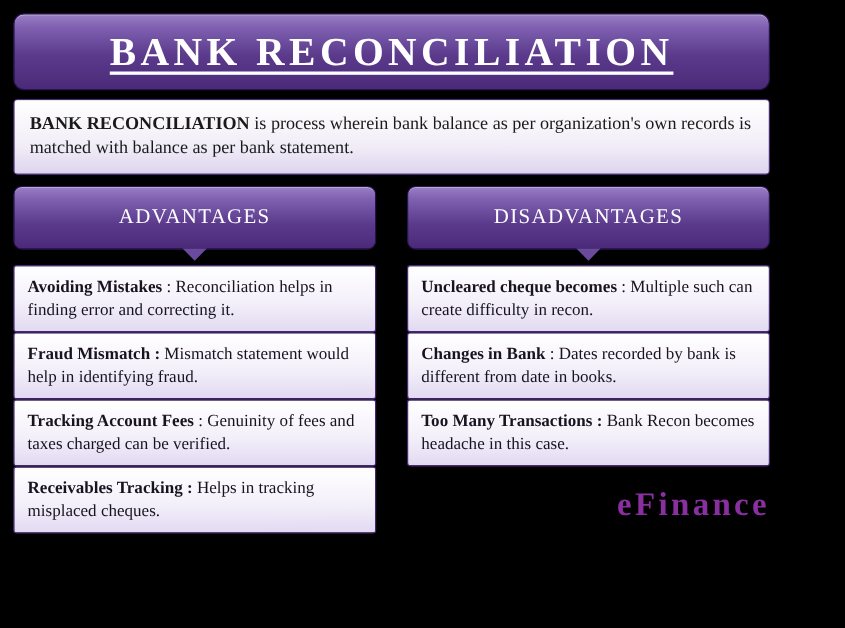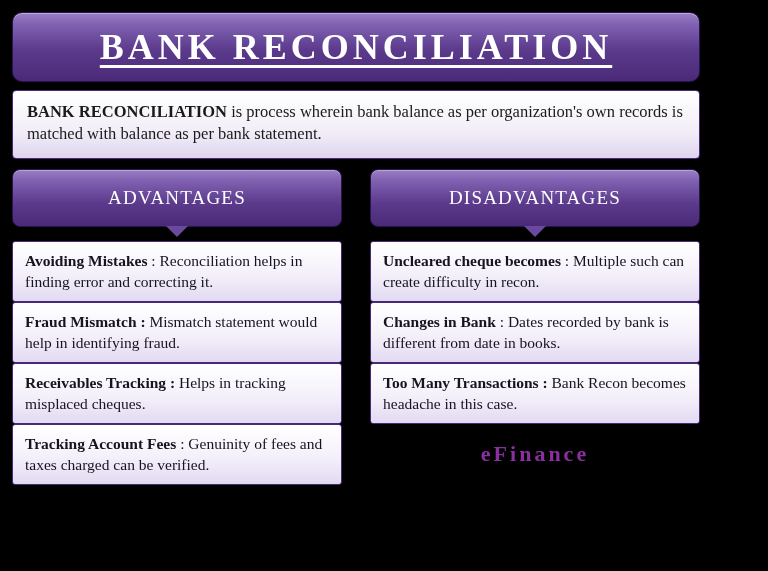--- a/index.html
+++ b/index.html
@@ -111,21 +111,21 @@
 
   
   .brand {
     text-align: center;
     color: #7b2f8f;
     font-weight: bold;
     letter-spacing: 3px;
     line-height: 1.25;
     margin-top: 16px;
   }
-  .brand .l1 { font-size: 22px; color: #8a2fa0; }
+  .brand .l1 { font-size: 30px; color: #8a2fa0; text-align: right; }
   .brand .l2 { font-size: 25px; color: #8a2fa0; }
 </style>
 </head>
 <body>
 
 <div class="page">
 
   <div class="title-bar">
     <span class="title-text">BANK RECONCILIATION</span>
   </div>
@@ -141,24 +141,24 @@
         <span>ADVANTAGES</span>
       </div>
 
       <div class="item">
         <b>Avoiding Mistakes</b><span> : Reconciliation helps in finding error and correcting it.</span>
       </div>
       <div class="item">
         <b>Fraud Mismatch :</b><span> Mismatch statement would help in identifying fraud.</span>
       </div>
       <div class="item">
-        <b>Receivables Tracking :</b><span> Helps in tracking misplaced cheques.</span>
+        <b>Tracking Account Fees</b><span> : Genuinity of fees and taxes charged can be verified.</span>
       </div>
       <div class="item">
-        <b>Tracking Account Fees</b><span> : Genuinity of fees and taxes charged can be verified.</span>
+        <b>Receivables Tracking :</b><span> Helps in tracking misplaced cheques.</span>
       </div>
     </div>
 
     <div class="col">
       <div class="col-header">
         <span>DISADVANTAGES</span>
       </div>
 
       <div class="item">
         <b>Uncleared cheque becomes</b><span> : Multiple such can create difficulty in recon.</span>

